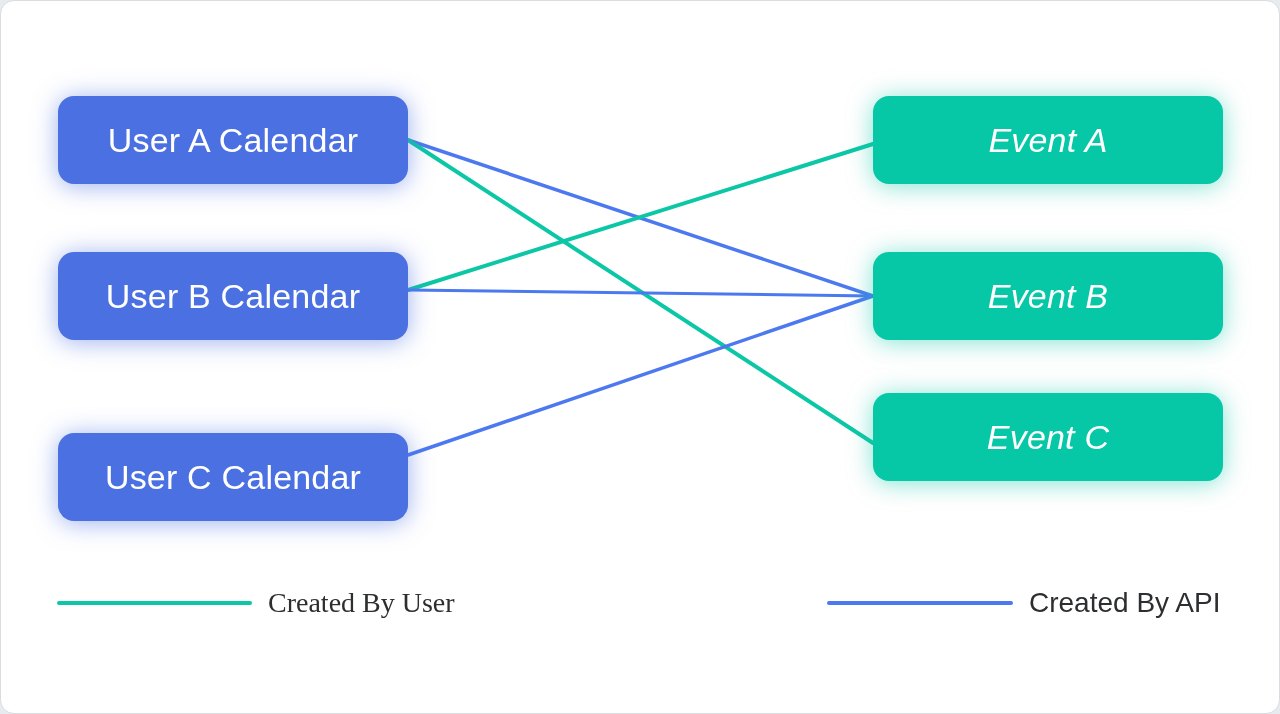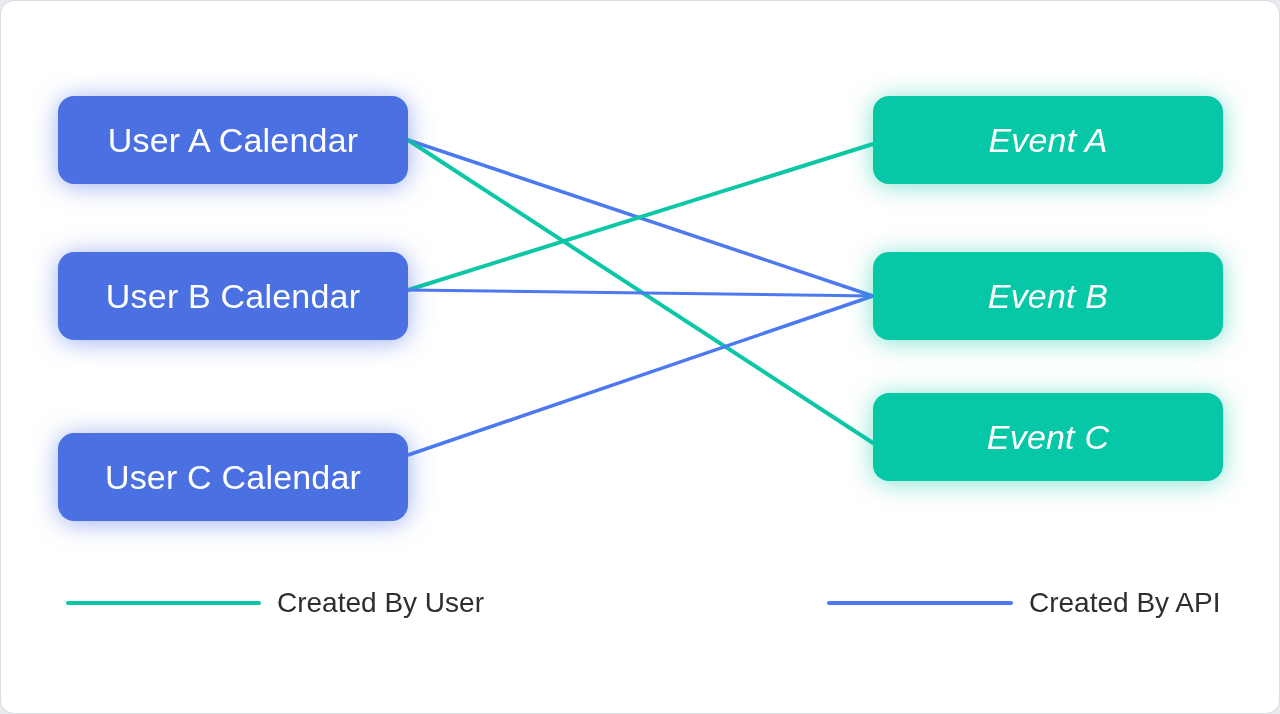--- a/index.html
+++ b/index.html
@@ -55,21 +55,21 @@
   .row-b { top: 252px; text-align: right; }
   .row-c-cal { top: 433px; }
   .row-c-evt { top: 393px; }
   .legend {
     position: absolute;
     display: flex;
     align-items: center;
     z-index: 2;
     height: 30px;
   }
-  .legend-left  { left: 66px;  top: 588px; }
+  .legend-left  { left: 57px;  top: 588px; font-family: Liberation Serif, serif; }
   .legend-right { left: 827px; top: 588px; }
   .swatch {
     display: inline-block;
     height: 4px;
     border-radius: 2px;
   }
   .swatch.user { width: 195px; background: var(--line-user, #0cc7a6); }
   .swatch.api  { width: 186px; background: var(--line-api, #4d79f0); }
   .legend-text {
     margin-left: 16px;

